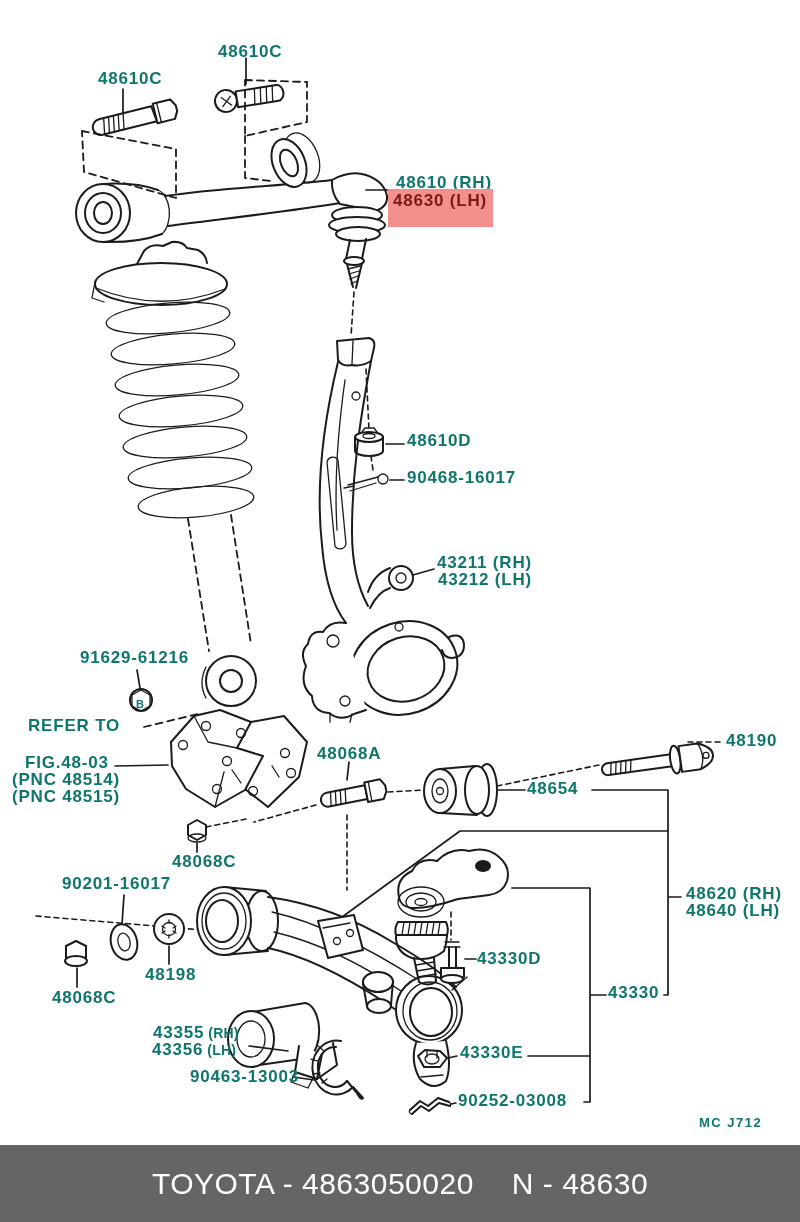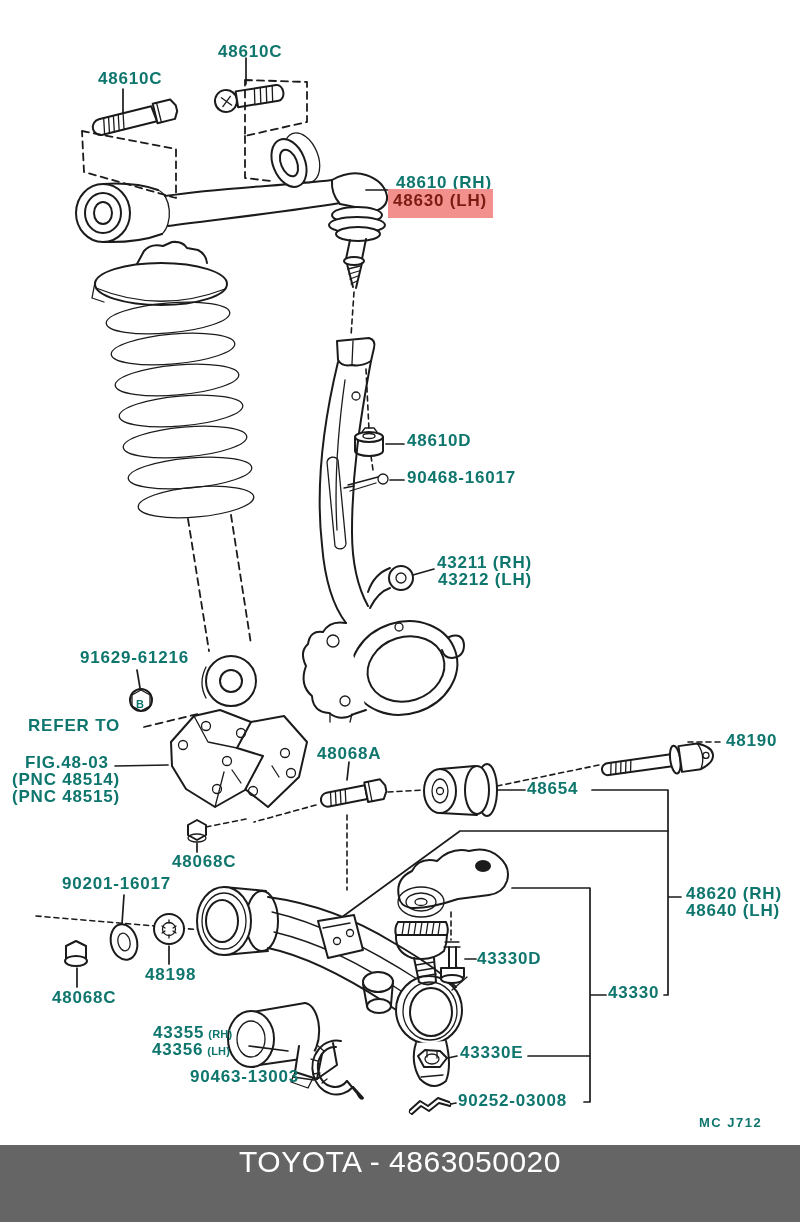--- a/index.html
+++ b/index.html
@@ -9,28 +9,28 @@
   svg path,svg circle,svg ellipse,svg line,svg polygon,svg polyline{
       fill:none;stroke:var(--line,#1b1b1b);stroke-width:2;stroke-linecap:round;stroke-linejoin:round;}
   svg .thin{stroke-width:1.3}
   svg .ld{stroke-width:1.7}
   svg .dash{stroke-dasharray:7 5;stroke-width:1.8}
   svg .dash2{stroke-dasharray:5 4;stroke-width:1.6}
   svg .wf{fill:#fff}
   svg .df{fill:#1b1b1b;stroke:none}
   .lbl{position:absolute;font-weight:bold;font-size:17px;line-height:19px;letter-spacing:0.8px;
        color:#0f766e;white-space:pre;}
-  .lbl .sm{font-size:11px;letter-spacing:0.2px;margin-left:4px;}
+  .lbl .sm{font-size:14px;letter-spacing:0.2px;margin-left:4px;}
   .hl{background:var(--highlight-bg,#f2908e);color:var(--highlight-fg,#7d1a12);
-      padding:2px 6px 8px 5px;}
+      padding:2px 6px 17px 5px;}
   .tiny{font-size:11px;letter-spacing:0;}
   .plate{font-size:13px;letter-spacing:1.5px;}
   .footer{position:absolute;left:0;top:1145px;width:800px;height:77px;
           background:var(--footer-bg,#666);color:var(--footer-fg,#fff);
-          display:flex;justify-content:center;gap:38px;
+          display:flex;align-items:center;justify-content:center;gap:38px;
           font-size:30px;letter-spacing:0.5px;}
 </style>
 </head>
 <body>
 
 <div class="stage">
 
 <svg width="800" height="1222" viewBox="0 0 800 1222">
 
   <g>
@@ -350,15 +350,16 @@
   <div class="lbl" style="left:153px;top:1023px"><span>43355</span><span class="sm">(RH)</span></div>
   <div class="lbl" style="left:152px;top:1040px"><span>43356</span><span class="sm">(LH)</span></div>
   <div class="lbl" style="left:190px;top:1067px">90463-13003</div>
   <div class="lbl" style="left:460px;top:1043px">43330E</div>
   <div class="lbl" style="left:458px;top:1091px">90252-03008</div>
   <div class="lbl plate" style="left:699px;top:1113px">MC J712</div>
 </div>
 
 <div class="footer">
   <span>TOYOTA - 4863050020</span>
+  <span>N - 48630</span>
 </div>
 
 </div>
 
 </body></html>

